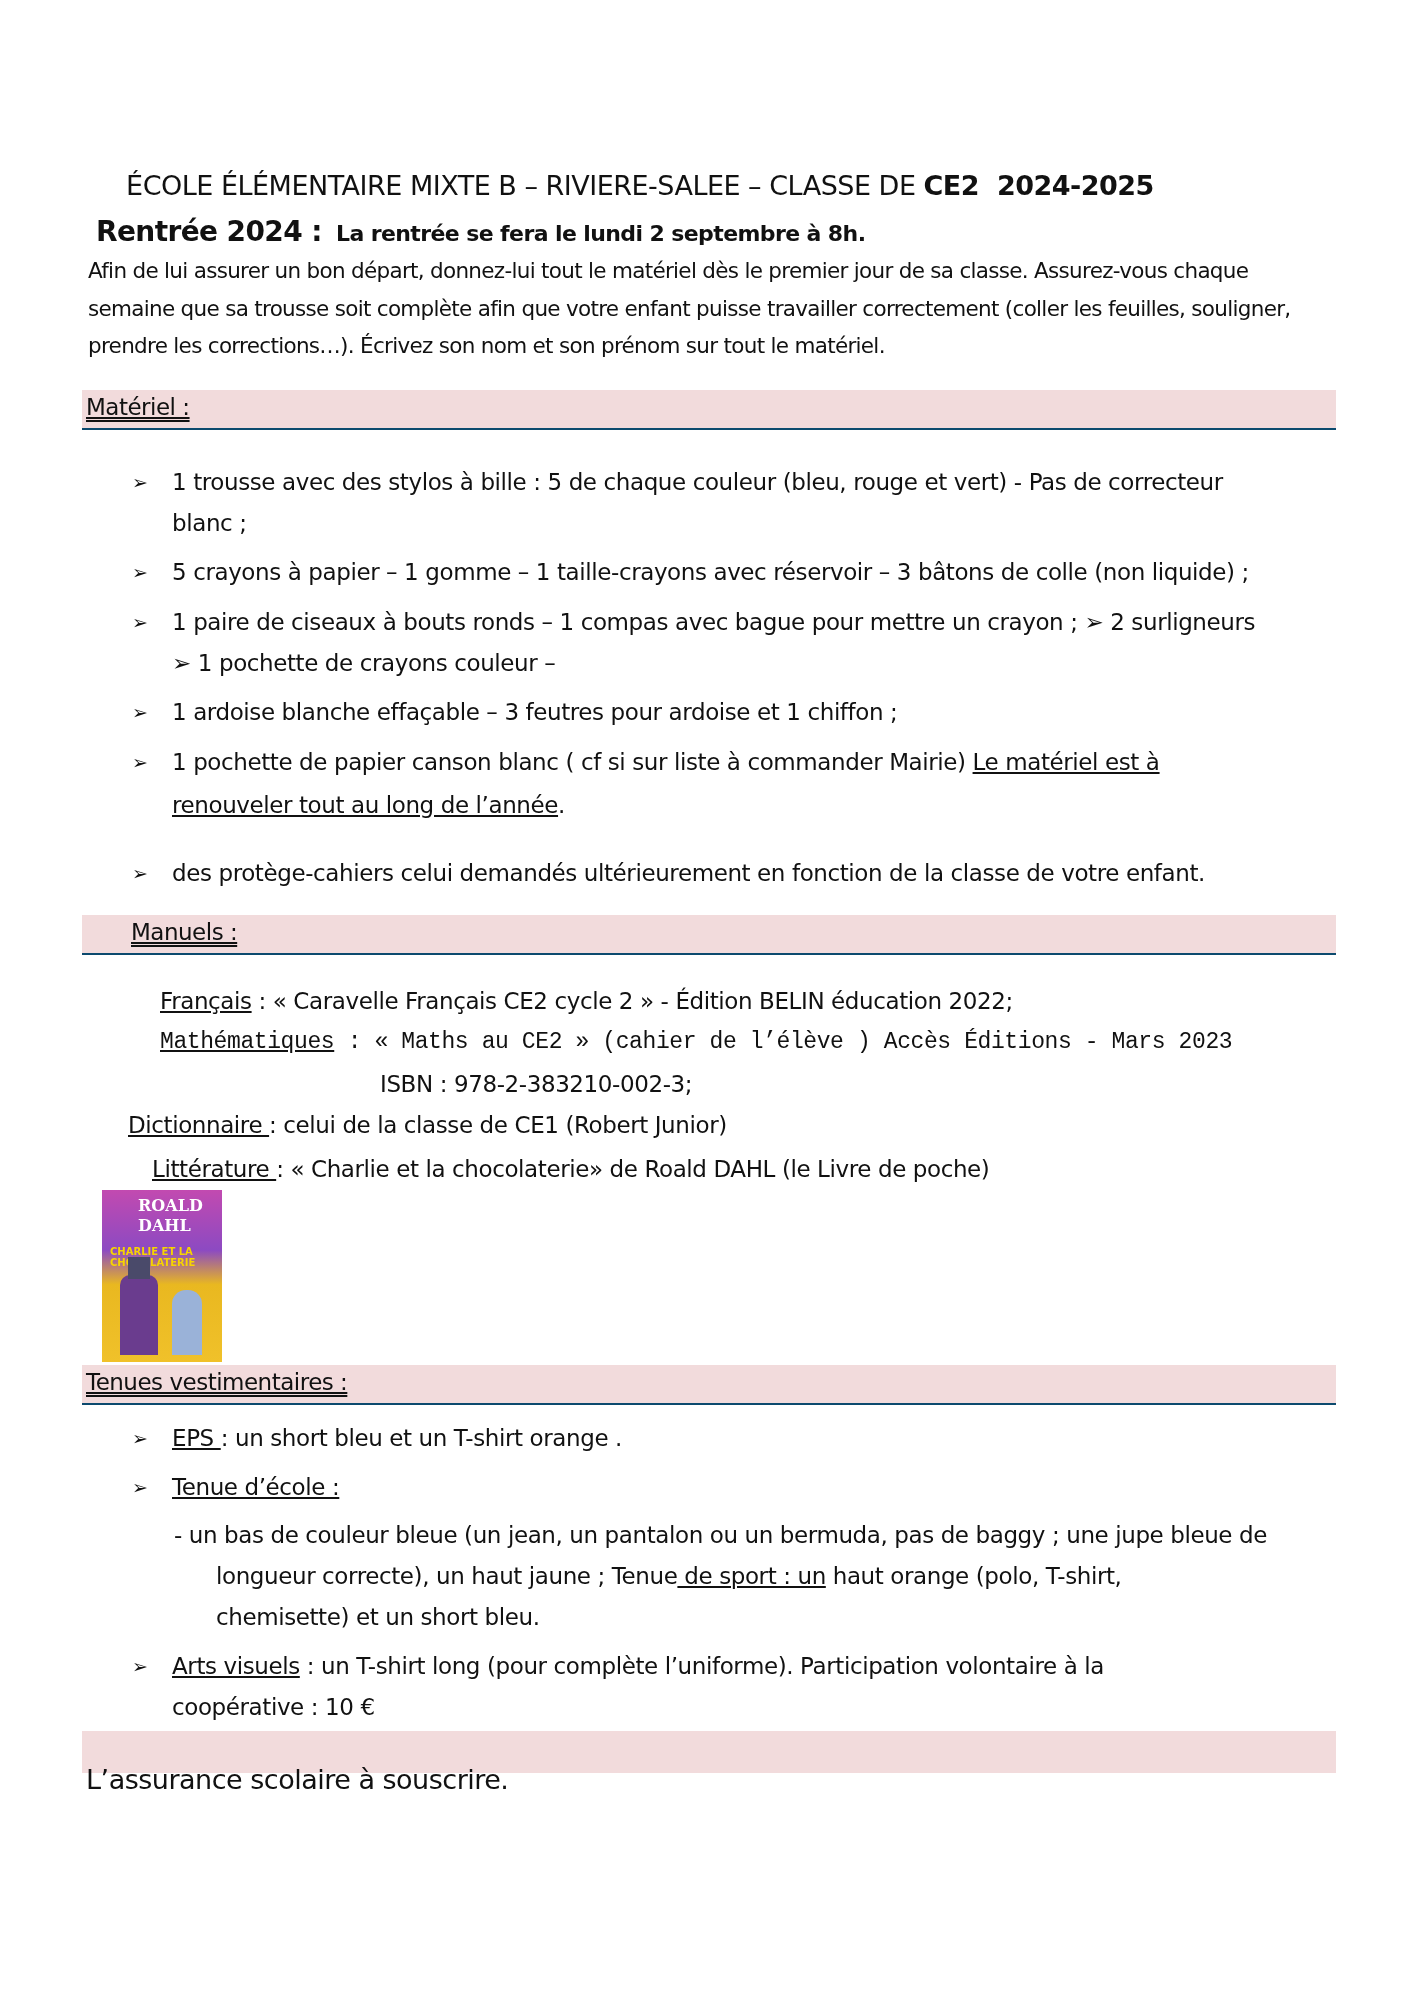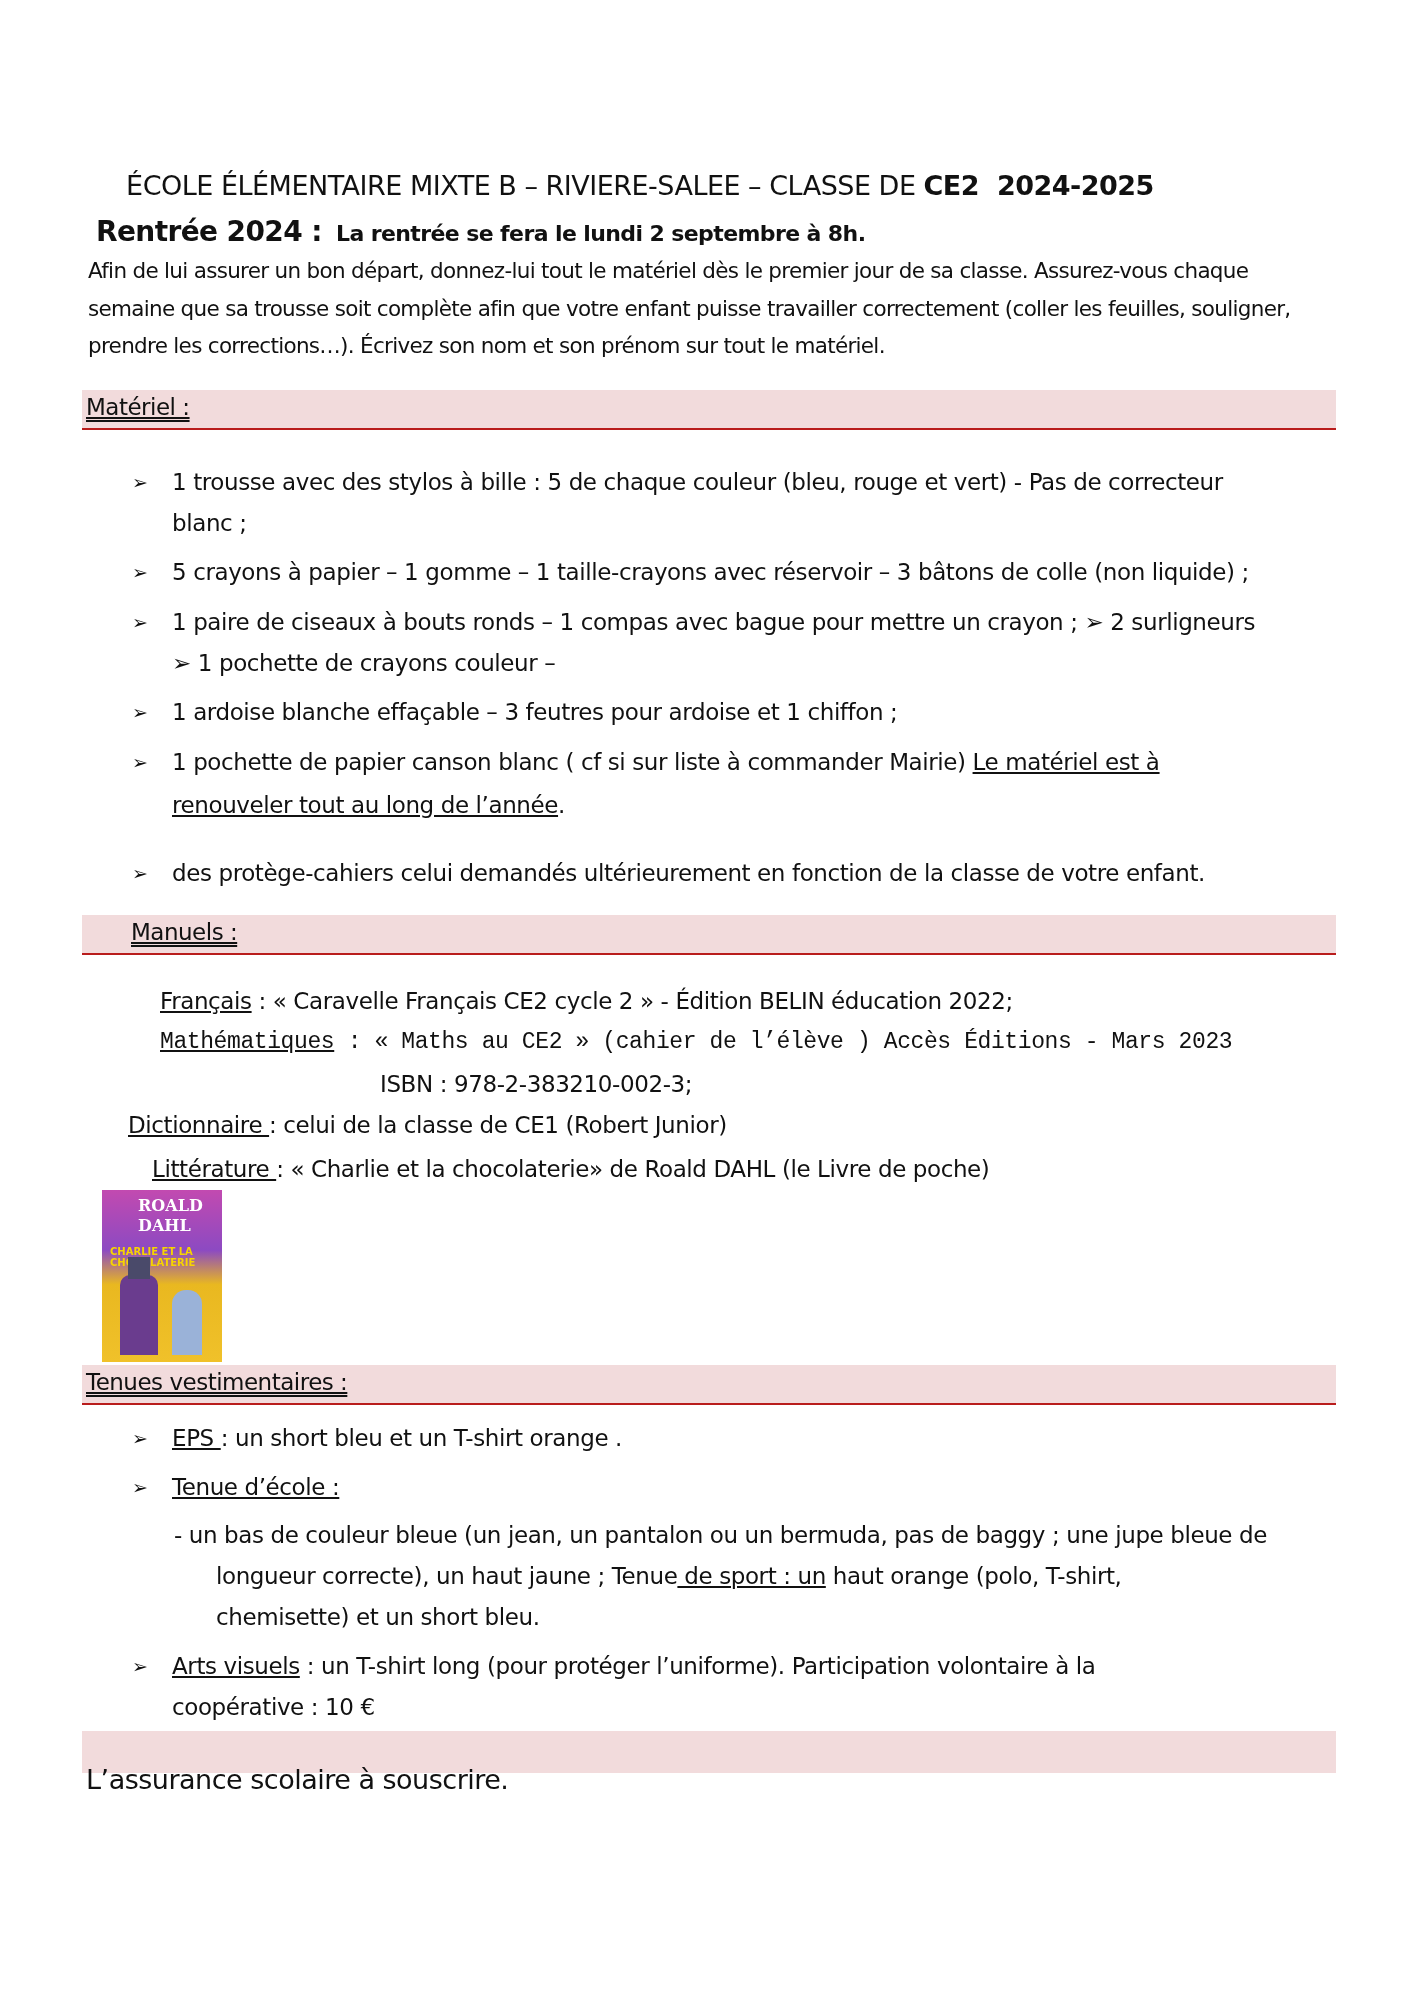--- a/index.html
+++ b/index.html
@@ -4,21 +4,21 @@
 <style>
   html, body { margin:0; padding:0; background:#fff; }
   body { width:1413px; height:2000px; position:relative; overflow:hidden;
          font-family:"DejaVu Sans", sans-serif; color:#111; }
   .abs { position:absolute; white-space:nowrap; }
   .title { left:0; width:1280px; top:170px; text-align:center; font-size:27px; letter-spacing:-0.5px; }
   .title b { font-weight:bold; }
   .rentree { left:96px; top:215px; font-size:22px; font-weight:bold; letter-spacing:-0.6px; }
   .rentree .lbl { font-size:28px; }
   .intro { left:88px; top:252px; width:1240px; font-size:21.5px; line-height:37.5px; letter-spacing:-0.7px; white-space:normal; }
-  .band { position:absolute; left:82px; width:1254px; background:#f2dbdc; border-bottom:2px solid #b91c1c; }
+  .band { position:absolute; left:82px; width:1254px; background:#f2dbdc; border-bottom:2px solid #0c4a6e; }
   .band span { position:absolute; left:4px; font-size:23px; text-decoration:underline; text-decoration-style:double; letter-spacing:-0.5px; }
   .li { position:absolute; left:132px; font-size:23px; letter-spacing:-0.4px; line-height:42px; white-space:nowrap; }
   .li .arrow { position:absolute; left:0; font-size:19px; }
   .li .txt { position:absolute; left:40px; }
   .u { text-decoration:underline; }
   .line { position:absolute; font-size:23px; letter-spacing:-0.4px; white-space:nowrap; }
   .book { position:absolute; left:102px; top:1190px; width:120px; height:172px;
           background:linear-gradient(180deg,#c24ab0 0%,#8c4ac2 35%,#e9b820 55%,#f0c12a 100%); overflow:hidden; }
   .book .t1 { position:absolute; left:14px; top:6px; color:#fff; font-weight:bold; font-size:16px; line-height:20px; font-family:"DejaVu Serif", serif;margin-left:22px; }
   .book .t2 { position:absolute; left:8px; top:56px; color:#f7d400; font-weight:bold; font-size:13px; }
@@ -108,21 +108,21 @@
     <span class="arrow">➢</span>
     <span class="txt"><span class="u">Tenue d’école :</span></span>
   </div>
 
 <div class="line" style="left:174px;top:1522px;">-  un bas de couleur bleue (un jean, un pantalon ou un bermuda, pas de baggy ; une jupe bleue de</div>
 <div class="line" style="left:216px;top:1563px;"><span>longueur correcte), un haut jaune ; Tenue</span><span class="u"> de sport : un</span><span> haut orange  (polo, T-shirt,</span></div>
 <div class="line" style="left:216px;top:1604px;">chemisette) et un short bleu.</div>
 
 <div class="li" style="top:1645px;">
     <span class="arrow">➢</span>
-    <span class="txt"><span class="u">Arts visuels</span><span> : un T-shirt long (pour protéger l’uniforme). Participation volontaire à la</span></span>
+    <span class="txt"><span class="u">Arts visuels</span><span> : un T-shirt long (pour complète l’uniforme). Participation volontaire à la</span></span>
   </div>
 <div class="li" style="top:1686px;">
     <span class="txt">coopérative : 10 €</span>
   </div>
 
 <div class="band" style="top:1731px;height:42px;border-bottom:none;">
     <span style="top:6px;text-decoration:none;font-size:27px;margin-top:27px;">L’assurance scolaire à souscrire.</span>
   </div>
 
 </body></html>

